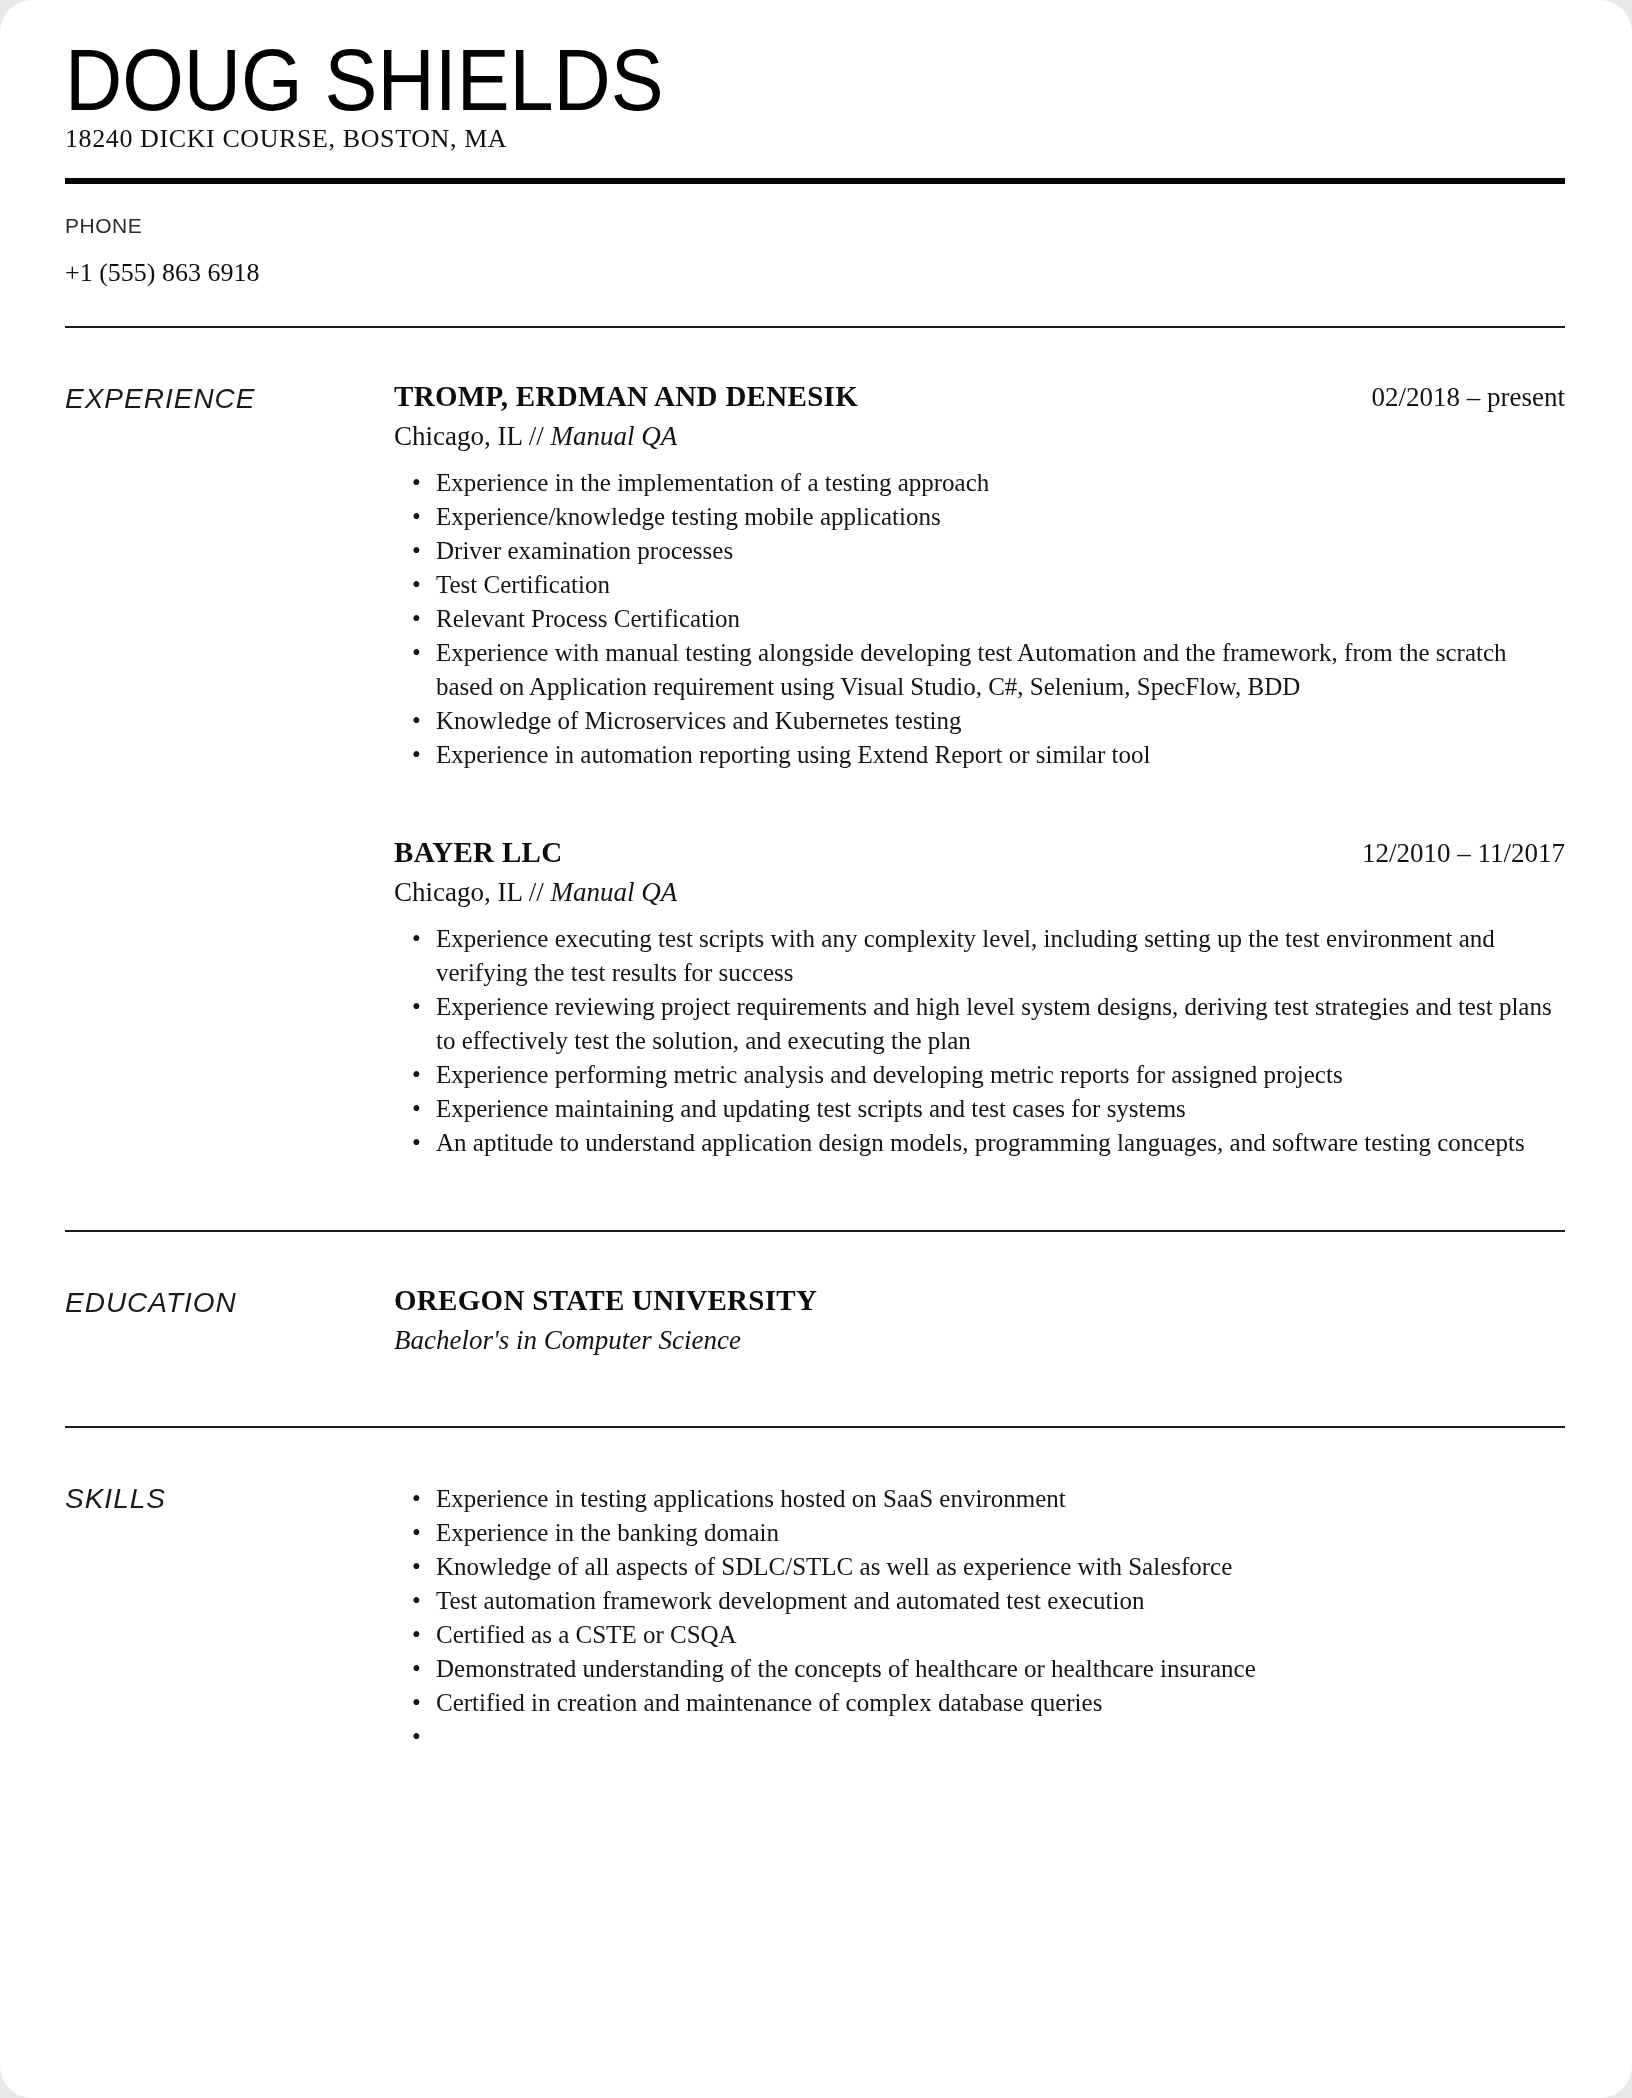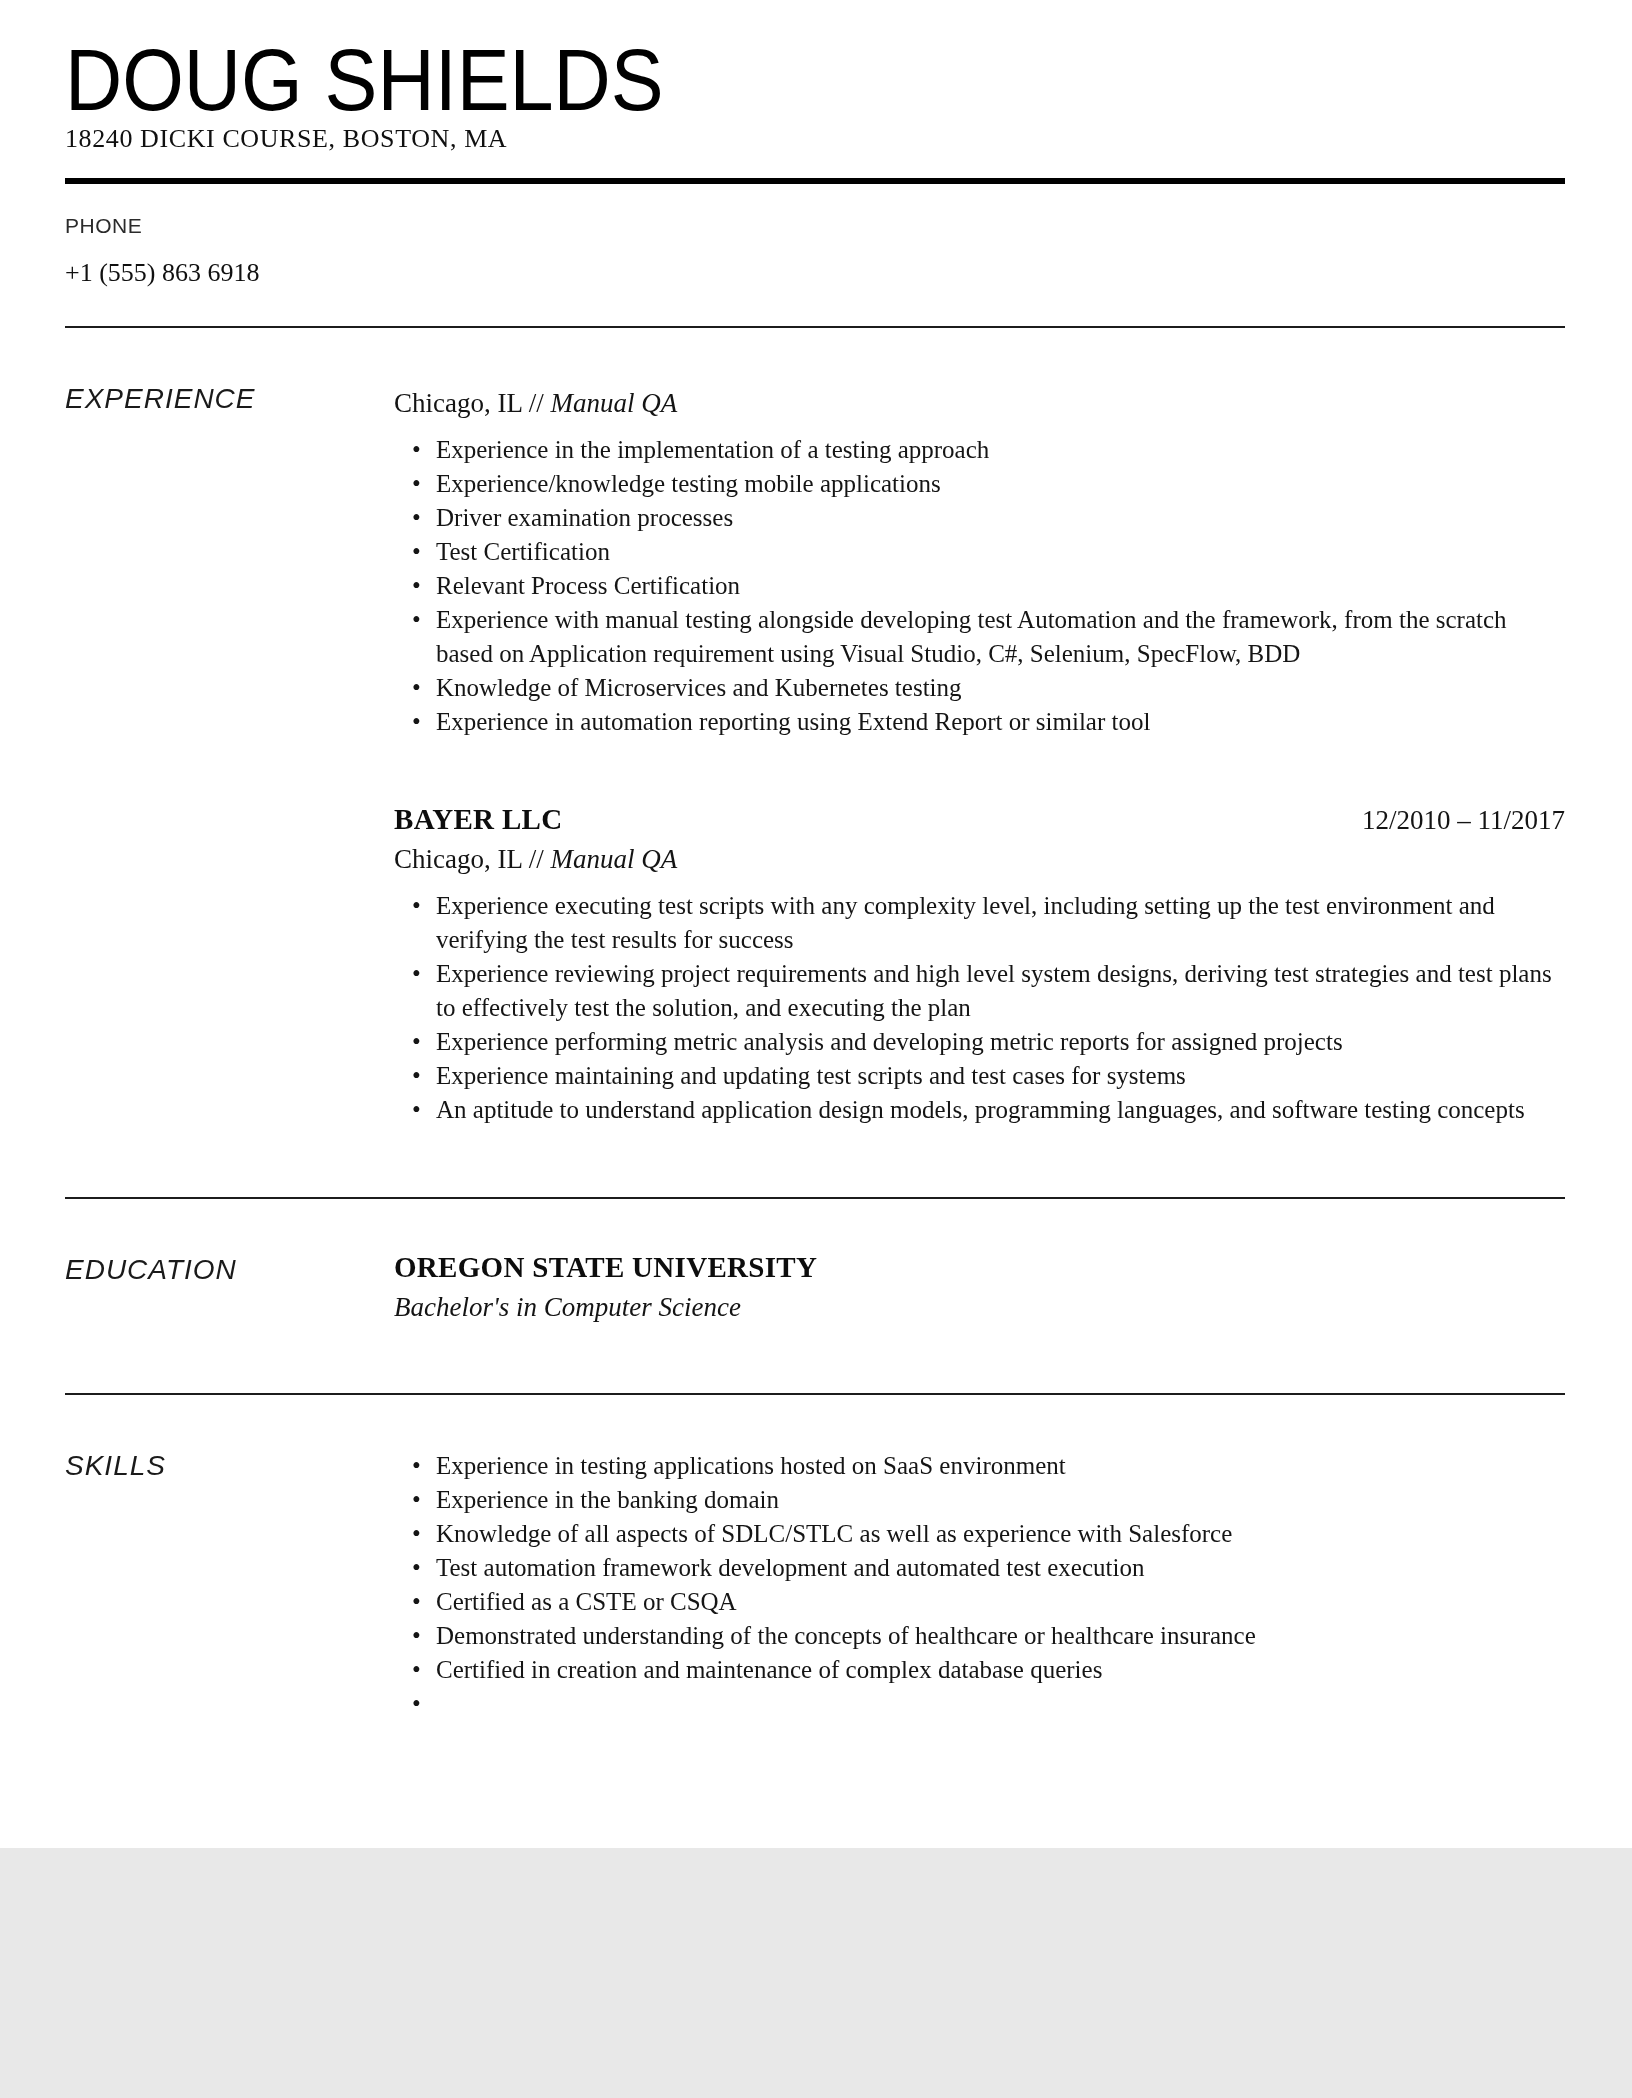--- a/index.html
+++ b/index.html
@@ -1,19 +1,19 @@
 <!DOCTYPE html>
 <html><head>
 <meta charset="utf-8">
 <style>
   html, body { margin:0; padding:0; background:#e8e8e8; }
   .page {
-    width:1632px; height:1848px; background:#ffffff; margin:0 auto;
+    width:1632px; height:2098px; background:#ffffff; margin:0 auto;
     box-sizing:border-box; padding:36px 67px 0 65px;
-    font-family:"Liberation Serif", serif; color:#141414; overflow:hidden;
+    font-family:"Liberation Serif", serif; color:#141414; overflow:hidden;border-radius:32px;
   }
   .name {
     font-family:"Liberation Sans", sans-serif; font-weight:400;
     font-size:88px; line-height:1.0; color:#000; white-space:nowrap;
     transform:scaleX(0.9); transform-origin:left bottom;
   }
   .address { margin-top:0; font-size:26px; letter-spacing:0.6px; color:#101010; }
   .rule-thick { margin-top:24px; height:6px; background:#000; }
   .contact { margin-top:30px; padding-bottom:38px; }
   .contact-label {
@@ -61,20 +61,24 @@
   <div class="contact">
     <div class="contact-label">PHONE</div>
     <div class="contact-value">+1 (555) 863 6918</div>
   </div>
 
   <div class="section">
     <div class="section-label">EXPERIENCE</div>
     <div class="section-content">
 
       <div class="job">
+        <div class="job-head">
+          <span class="company">TROMP, ERDMAN AND DENESIK</span>
+          <span class="dates">02/2018 – present</span>
+        </div>
         <div class="subtitle">
           <span>Chicago, IL</span>
           <span>//</span>
           <span class="role">Manual QA</span>
         </div>
         <ul class="bullets">
 
             <li><span class="dot">•</span><span>Experience in the implementation of a testing approach</span></li>
 
             <li><span class="dot">•</span><span>Experience/knowledge testing mobile applications</span></li>

